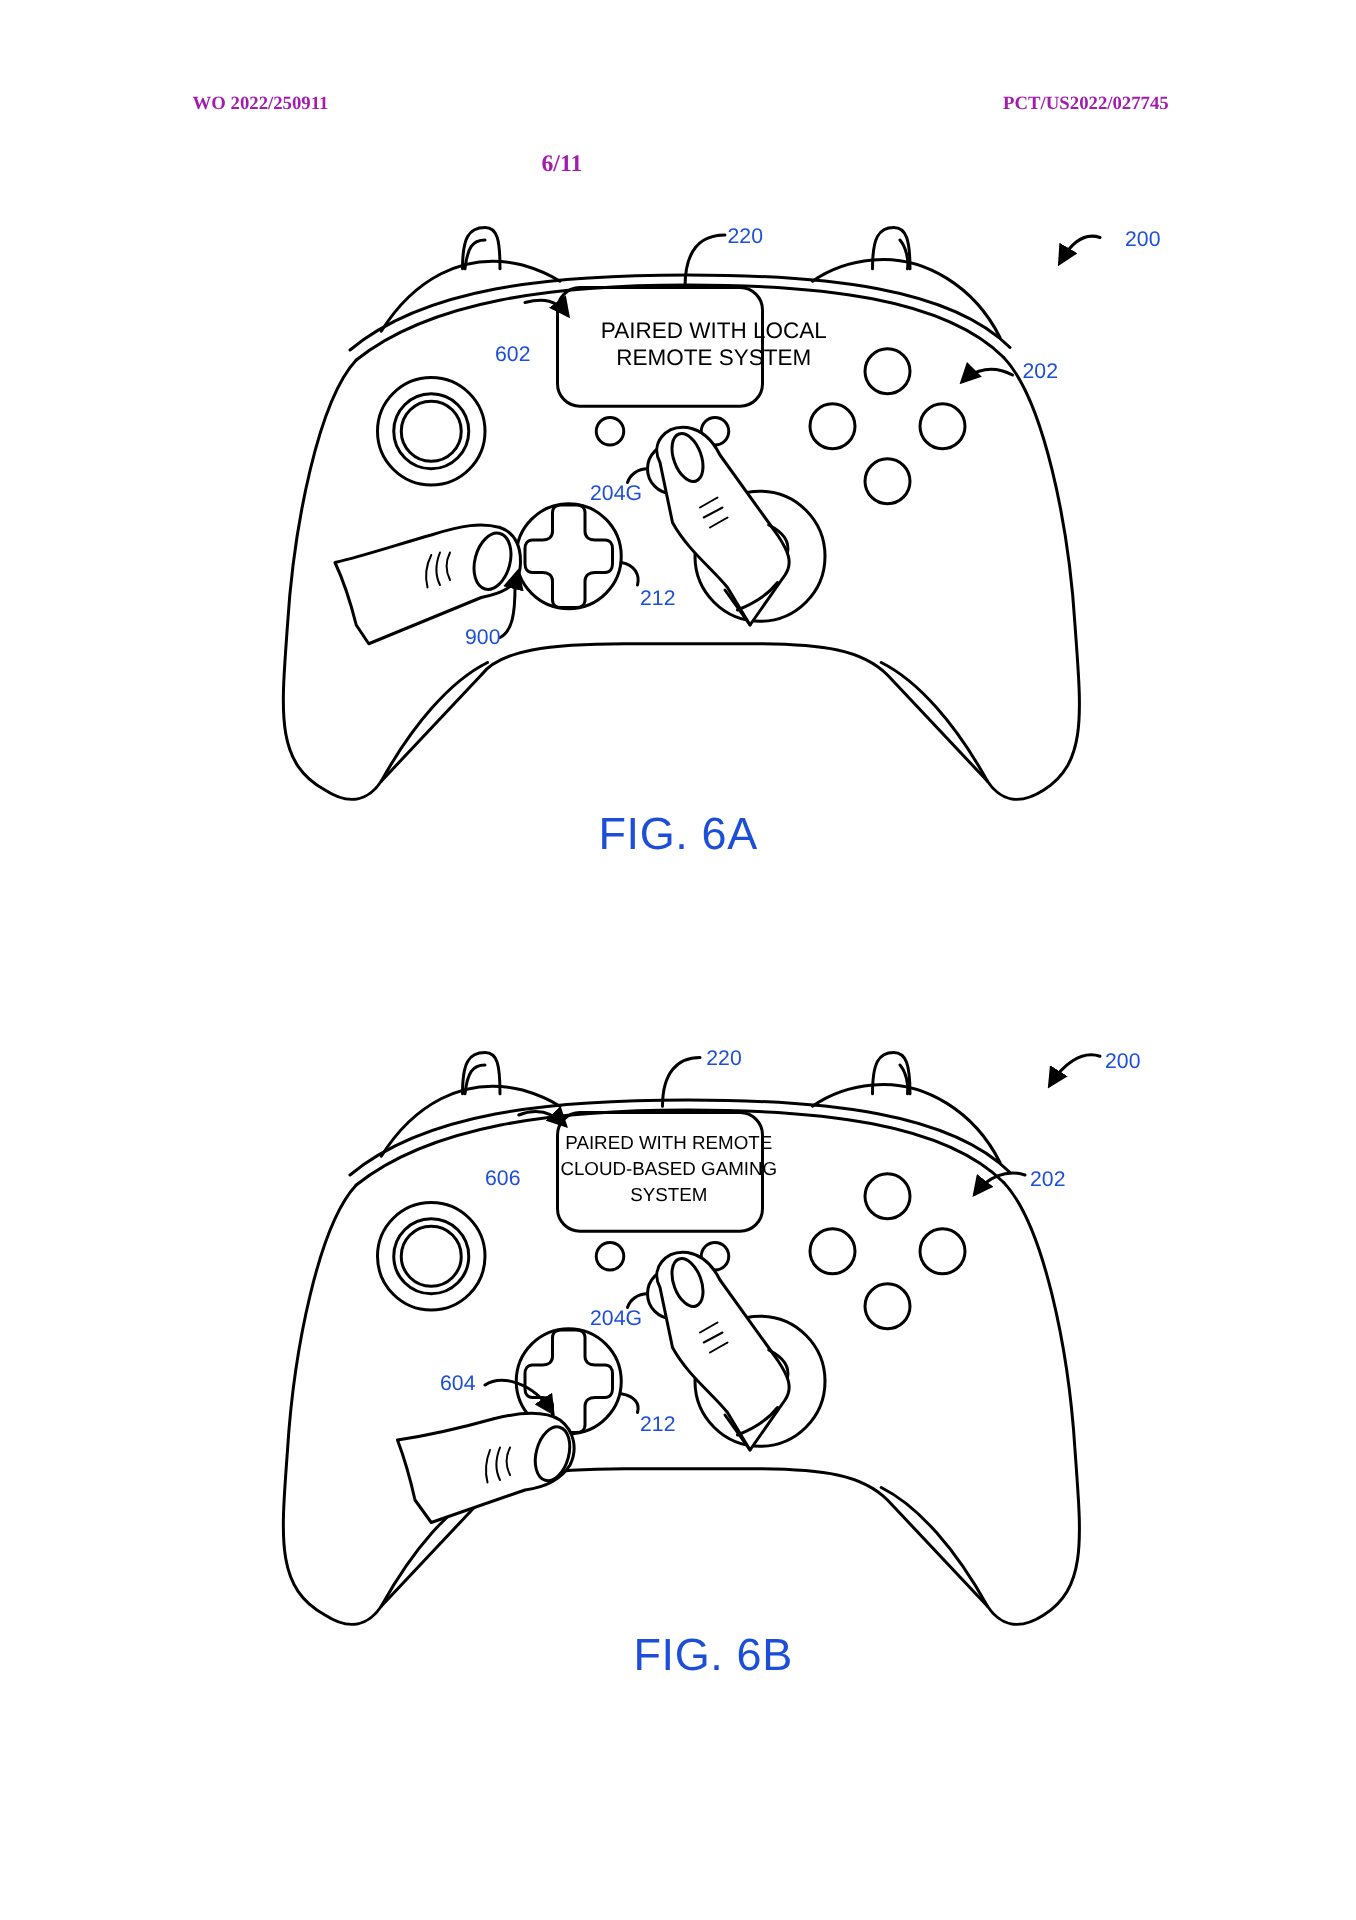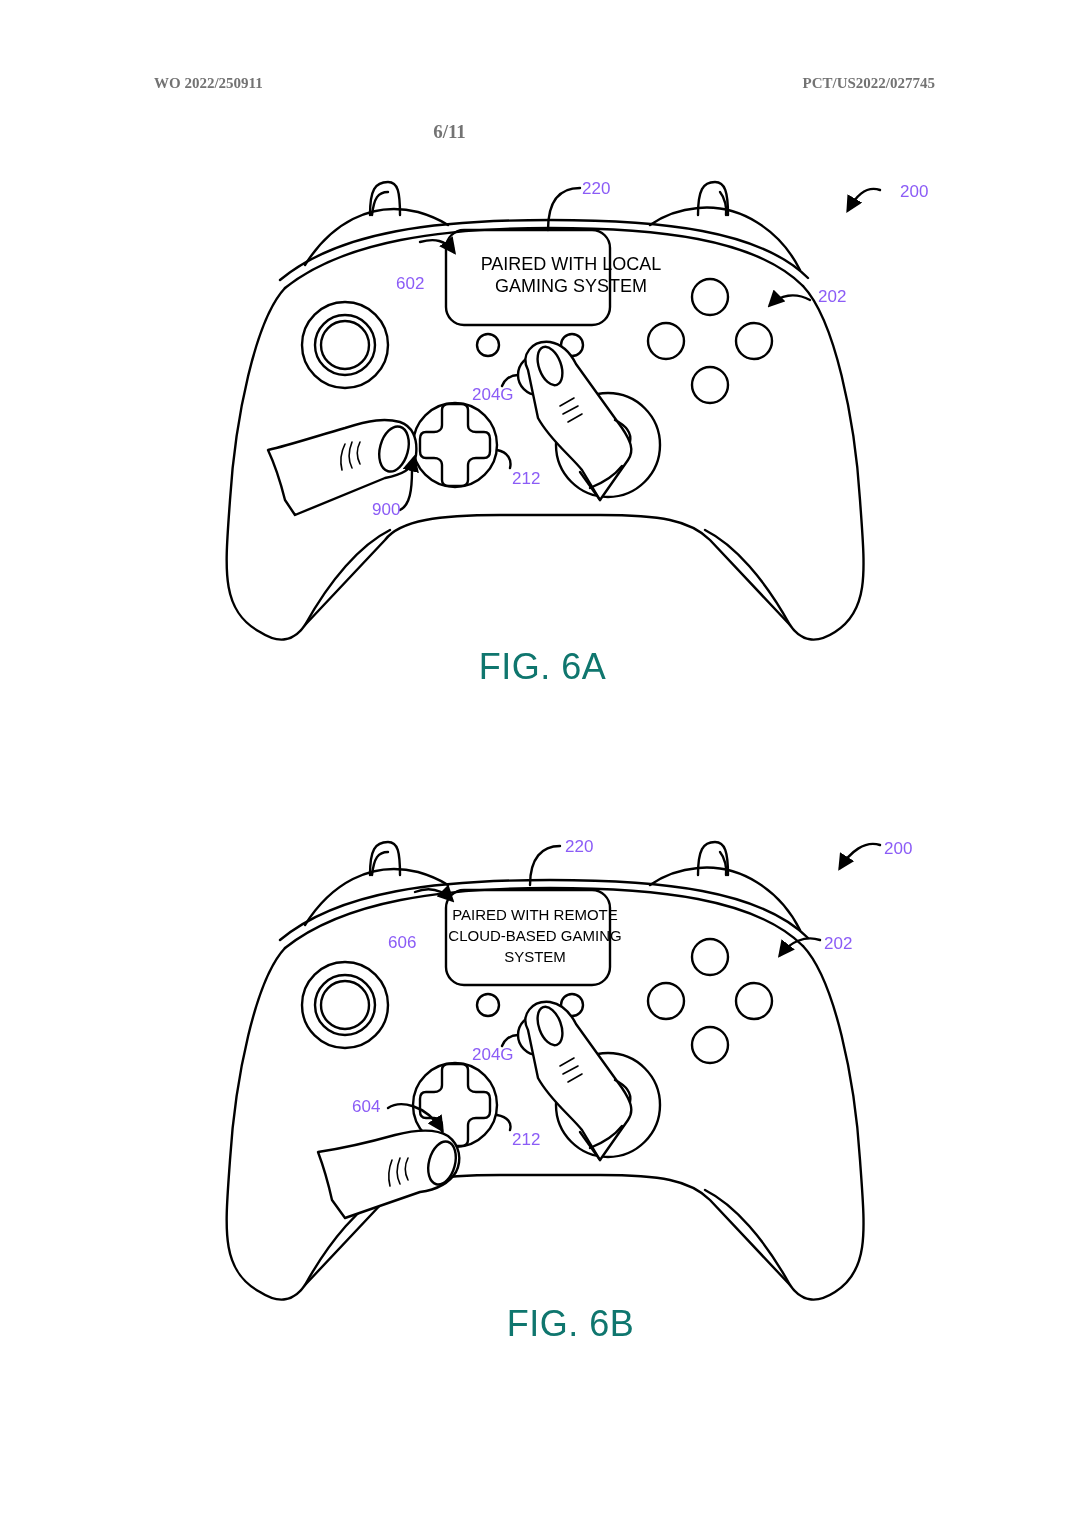--- a/index.html
+++ b/index.html
@@ -1,26 +1,26 @@
 <!DOCTYPE html>
 <html><head>
 <meta charset="utf-8">
 <style>
   html, body { margin: 0; padding: 0; background: #ffffff; }
   body { width: 1085px; height: 1536px; position: relative; overflow: hidden; }
-  .hdr { position: absolute; font-family: "Liberation Serif", serif; font-weight: bold; font-size: 15px; color: #737373; }
+  .hdr { position: absolute; font-family: "Liberation Serif", serif; font-weight: bold; font-size: 15px; color: #a21caf; }
   #hdr-left { left: 154px; top: 75px; }
   #hdr-right { right: 150px; top: 75px; }
   #page-num { left: 0; width: 899px; text-align: center; top: 121px; font-size: 19px; }
   svg.fig { position: absolute; left: 0; width: 1085px; }
   .ln { fill: none; stroke: #000; stroke-width: 2.4; stroke-linecap: round; stroke-linejoin: round; }
   .lnw { fill: #fff; stroke: #000; stroke-width: 2.4; stroke-linecap: round; stroke-linejoin: round; }
   .thin { fill: none; stroke: #000; stroke-width: 1.6; stroke-linecap: round; }
-  .caption { position: absolute; left: 0; width: 1085px; text-align: center; font-family: "Liberation Sans", sans-serif; font-size: 36px; color: #0f766e; letter-spacing: 0.5px; }
-  .lbl { position: absolute; font-family: "Liberation Sans", sans-serif; font-size: 17px; color: #8b5cf6; line-height: 1; }
+  .caption { position: absolute; left: 0; width: 1085px; text-align: center; font-family: "Liberation Sans", sans-serif; font-size: 36px; color: #1d4ed8; letter-spacing: 0.5px; }
+  .lbl { position: absolute; font-family: "Liberation Sans", sans-serif; font-size: 17px; color: #1d4ed8; line-height: 1; }
   .screen-text { position: absolute; font-family: "Liberation Sans", sans-serif; color: #000; text-align: center; line-height: 1.2; }
 </style>
 </head>
 <body>
 
 <div class="hdr" id="hdr-left">WO 2022/250911</div>
 <div class="hdr" id="hdr-right">PCT/US2022/027745</div>
 <div class="hdr" id="page-num">6/11</div>
 
 <svg class="fig" style="top:170px" height="480" viewBox="0 0 1085 480">
@@ -98,21 +98,21 @@
     <path class="ln" d="M298,205 C290,205 284,210 282,216"></path>
     <path class="ln" d="M277,280 C288,282 292,290 290,298"></path>
     <path class="ln" d="M180,340 C190,335 192,320 192,300 C192,296 193,292 194,288" marker-end="url(#arr)"></path>
     <path class="ln" d="M590,130 C575,122 560,125 550,135" marker-end="url(#arr)"></path>
     <path class="ln" d="M660,20 C645,15 635,28 628,40" marker-end="url(#arr)"></path>
   </g>
 </svg>
 
 <div class="screen-text" style="left:446px; top:254px; width:194px; font-size:18px;padding-left:28px;">
   <div>PAIRED WITH LOCAL</div>
-  <div>GAMING SYSTEM</div>
+  <div>REMOTE SYSTEM</div>
 </div>
 <div class="lbl" style="left:582px; top:180px;">220</div>
 <div class="lbl" style="left:396px; top:245px;margin-top:30px;">602</div>
 <div class="lbl" style="left:472px; top:386px;">204G</div>
 <div class="lbl" style="left:512px; top:470px;">212</div>
 <div class="lbl" style="left:372px; top:501px;">900</div>
 <div class="lbl" style="left:818px; top:288px;">202</div>
 <div class="lbl" style="left:900px; top:183px;">200</div>
 <div class="caption" style="top:646px;">FIG. 6A</div>
 

